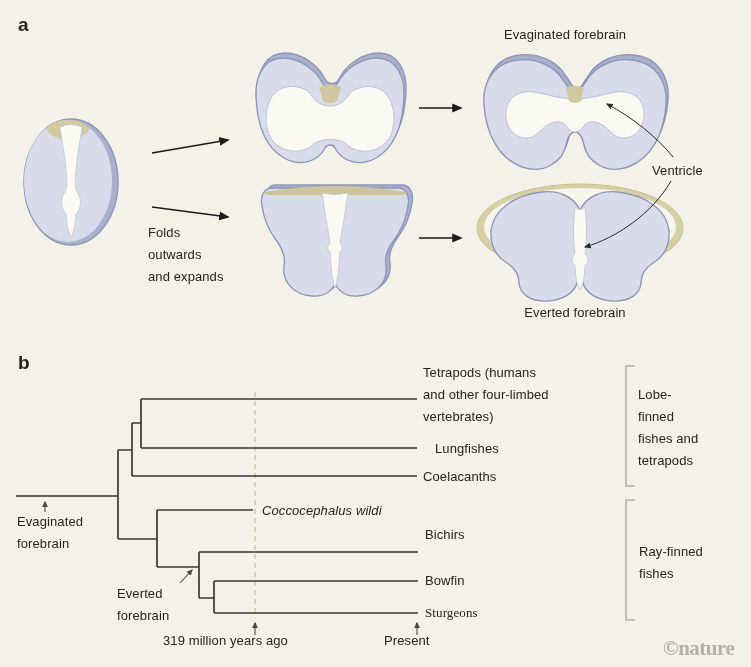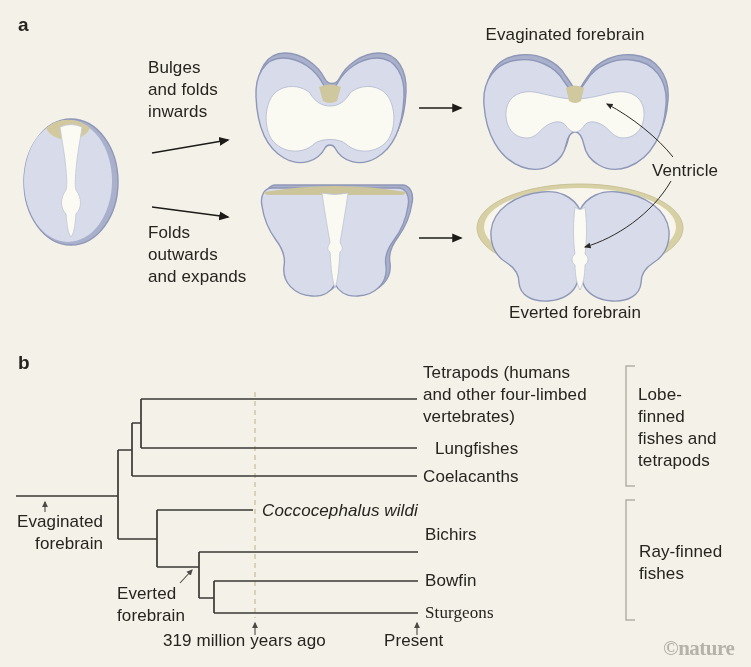--- a/index.html
+++ b/index.html
@@ -7,21 +7,21 @@
     position:relative;
     width:751px;height:667px;
     background:#f4f1e8;
     font-family:"Liberation Sans", sans-serif;
     color:#26241f;
     overflow:hidden;
   }
   .fig svg{position:absolute;left:0;top:0;}
   .lbl{
     position:absolute;
-    font-size:17px;
+    font-size:13px;
     line-height:22px;
     white-space:pre-line;
     letter-spacing:0.1px;
   }
   .panel-letter{
     position:absolute;
     font-size:19px;
     font-weight:700;
   }
   .center{text-align:center;}
@@ -113,43 +113,40 @@
       <path d="M255,635 L255,623" marker-end="url(#ahSmall)"></path>
       <path d="M417,635 L417,623" marker-end="url(#ahSmall)"></path>
     </g>
 
     <path d="M635,366 H626 V486 H635" stroke="#b3b0a7" stroke-width="1.5" fill="none"></path>
     <path d="M635,500 H626 V620 H635" stroke="#b3b0a7" stroke-width="1.5" fill="none"></path>
   </svg>
 
   <div class="panel-letter" style="left:18px;top:14px;">a</div>
 
-  <div class="lbl" style="left:148px;top:57px;">Bulges
-and folds
-inwards</div>
   <div class="lbl" style="left:148px;top:222px;">Folds
 outwards
 and expands</div>
   <div class="lbl center" style="left:460px;top:24px;width:210px;">Evaginated forebrain</div>
   <div class="lbl" style="left:652px;top:160px;">Ventricle</div>
   <div class="lbl center" style="left:470px;top:302px;width:210px;">Everted forebrain</div>
 
   <div class="panel-letter" style="left:18px;top:352px;">b</div>
 
   <div class="lbl" style="left:423px;top:362px;">Tetrapods (humans
 and other four-limbed
 vertebrates)</div>
   <div class="lbl" style="left:423px;top:438px;margin-left:12px;">Lungfishes</div>
   <div class="lbl" style="left:423px;top:466px;">Coelacanths</div>
   <div class="lbl italic" style="left:262px;top:500px;">Coccocephalus wildi</div>
   <div class="lbl" style="left:425px;top:524px;">Bichirs</div>
   <div class="lbl" style="left:425px;top:570px;">Bowfin</div>
   <div class="lbl" style="left:425px;top:602px;font-family:Liberation Serif, serif;">Sturgeons</div>
 
-  <div class="lbl" style="left:17px;top:511px;text-align:right;">Evaginated
+  <div class="lbl" style="left:17px;top:511px;">Evaginated
 forebrain</div>
   <div class="lbl" style="left:117px;top:583px;">Everted
 forebrain</div>
   <div class="lbl" style="left:163px;top:630px;">319 million years ago</div>
   <div class="lbl" style="left:384px;top:630px;">Present</div>
 
   <div class="lbl" style="left:638px;top:384px;">Lobe-
 finned
 fishes and
 tetrapods</div>

